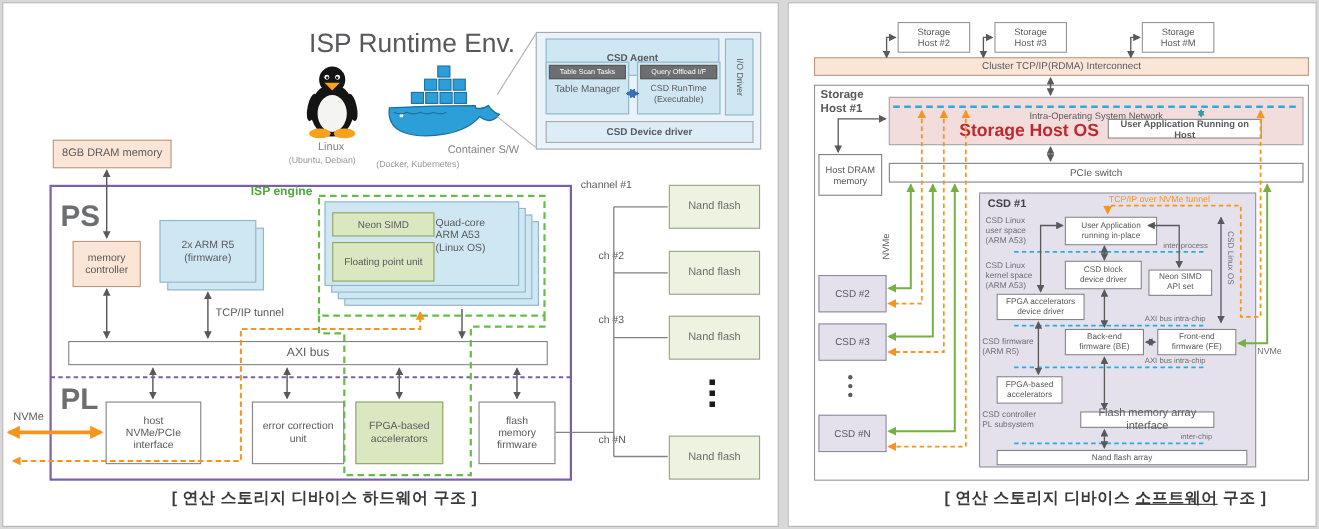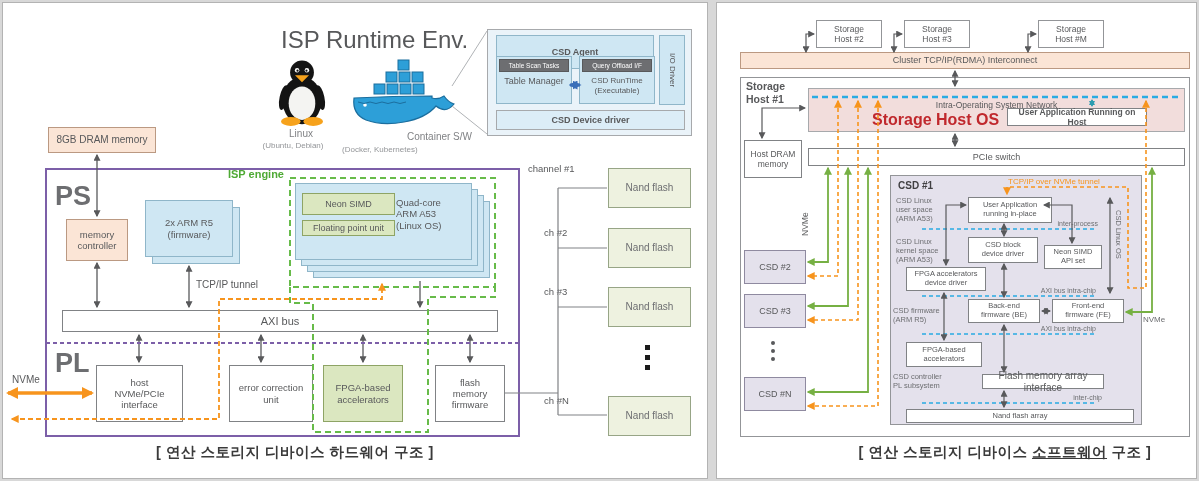--- a/index.html
+++ b/index.html
@@ -89,21 +89,21 @@
 <div class="box lblue pre" style="left:145px;top:200px;width:88px;height:57px;font-size:9.5px">2x ARM R5
 (firmware)</div>
 
 <div class="lbl" style="left:198px;top:168px;width:86px;text-align:right;font-size:11px;font-weight:bold;color:#4faa35">ISP engine</div>
 
 <div class="box lblue" style="left:313px;top:201px;width:177px;height:77px"></div>
 <div class="box lblue" style="left:307px;top:195px;width:177px;height:77px"></div>
 <div class="box lblue" style="left:301px;top:189px;width:177px;height:77px"></div>
 <div class="box lblue" style="left:295px;top:183px;width:177px;height:77px"></div>
 <div class="box lgreen" style="left:302px;top:193px;width:93px;height:22px;font-size:9px">Neon SIMD</div>
-<div class="box lgreen" style="left:302px;top:220px;width:93px;height:16px;font-size:9px">Floating point unit</div>
+<div class="box lgreen" style="left:302px;top:220px;width:93px;height:36px;font-size:9px">Floating point unit</div>
 <div class="lbl pre" style="left:396px;top:197px;width:72px;text-align:left;font-size:9.5px">Quad-core
 ARM A53
 (Linux OS)</div>
 
 <div class="lbl" style="left:196px;top:279px;font-size:10px">TCP/IP tunnel</div>
 
 <div class="box" style="left:62px;top:310px;width:436px;height:22px;font-size:11px">AXI bus</div>
 
 <div class="box" style="left:96px;top:365px;width:87px;height:57px;font-size:9.5px;padding:12px 8px">host NVMe/PCIe interface</div>
 <div class="box" style="left:229px;top:365px;width:84px;height:57px;font-size:9.5px;padding:0 6px">error correction unit</div>
@@ -183,21 +183,21 @@
 API set</div>
 <div class="box pre" style="left:906px;top:267px;width:80px;height:24px;font-size:7.5px">FPGA accelerators
 device driver</div>
 <div class="lbl" style="left:1034px;top:287px;width:62px;text-align:right;font-size:7px;color:#6d6e71">AXI bus intra-chip</div>
 <div class="box pre" style="left:968px;top:299px;width:72px;height:24px;font-size:7.5px">Back-end
 firmware (BE)</div>
 <div class="box pre" style="left:1052px;top:299px;width:72px;height:24px;font-size:7.5px">Front-end
 firmware (FE)</div>
 <div class="lbl" style="left:1034px;top:325px;width:62px;text-align:right;font-size:7px;color:#6d6e71">AXI bus intra-chip</div>
 <div class="lbl vrl" style="left:1114px;top:210px;height:76px;font-size:7.5px;color:#6d6e71">CSD Linux OS</div>
-<div class="box pre" style="left:906px;top:342px;width:76px;height:25px;font-size:7.5px">FPGA-based
+<div class="box pre" style="left:906px;top:342px;width:60px;height:25px;font-size:7.5px">FPGA-based
 accelerators</div>
 <div class="box" style="left:982px;top:374px;width:122px;height:15px;font-size:10px">Flash memory array interface</div>
 <div class="lbl" style="left:1062px;top:394px;width:40px;text-align:right;font-size:7px;color:#6d6e71">inter-chip</div>
 <div class="box" style="left:906px;top:409px;width:228px;height:14px;font-size:7.5px">Nand flash array</div>
 <div class="lbl" style="left:1143px;top:315px;font-size:8px;color:#6d6e71">NVMe</div>
 
 <div class="cap" style="left:830px;top:443px;width:350px">
   <span>[ 연산 스토리지 디바이스 </span><span style="text-decoration:underline">소프트웨어</span><span> 구조 ]</span>
 </div>
 

